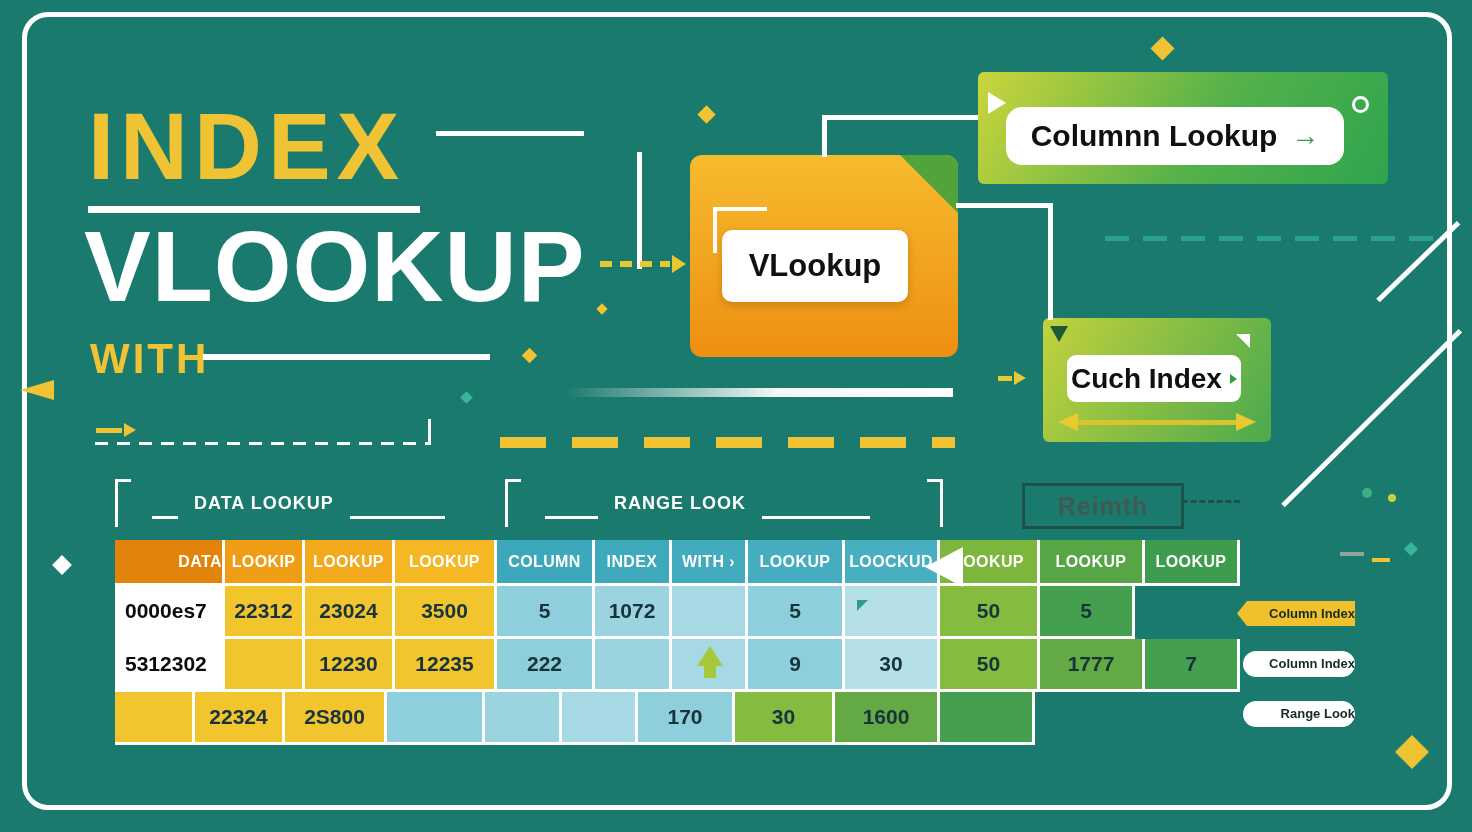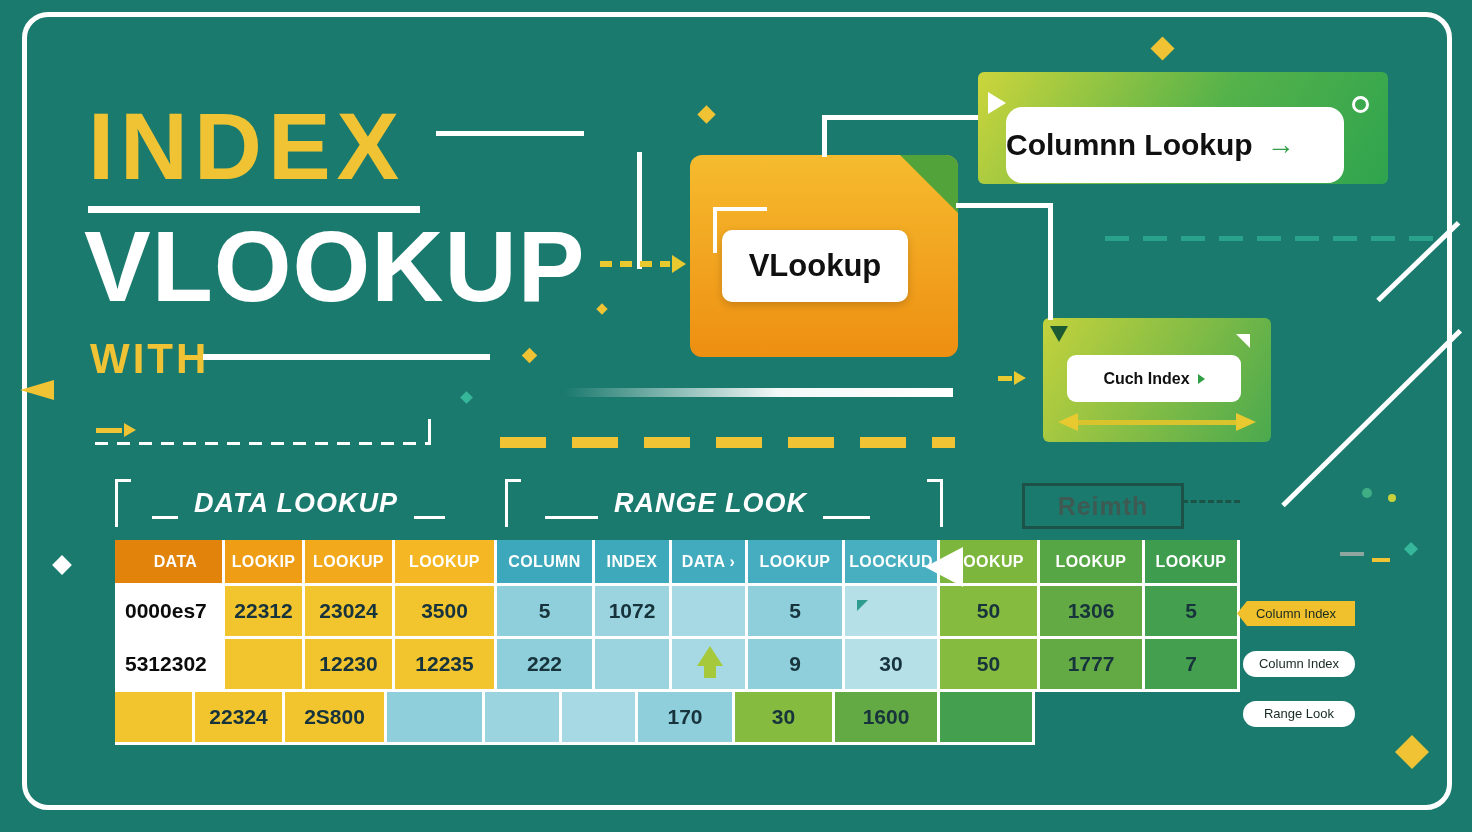--- a/index.html
+++ b/index.html
@@ -24,38 +24,38 @@
               clip-path:polygon(0 0,100% 0,100% 100%);border-top-right-radius:12px;}
   .vcard-l-v{left:23px;top:52px;width:4px;height:46px;background:#fff;}
   .vcard-l-h{left:23px;top:52px;width:54px;height:4px;background:#fff;}
   .vcard-label{left:722px;top:230px;width:186px;height:72px;background:#fff;border-radius:10px;
                display:flex;align-items:center;justify-content:center;font-size:31px;font-weight:800;color:#101010;
                box-shadow:0 3px 8px rgba(0,0,0,.18);}
 
   
   .clcard{left:978px;top:72px;width:410px;height:112px;border-radius:6px;
           background:linear-gradient(120deg,#ccd53b,#55b24a 55%,#2fa44e);}
-  .clpill{left:1006px;top:107px;width:338px;height:76px;background:#fff;border-radius:16px;
-          display:flex;align-items:center;gap:14px;}
+  .clpill{left:1006px;top:107px;width:338px;height:58px;background:#fff;border-radius:16px;
+          display:flex;align-items:center;justify-content:center;gap:14px;}
   .clpill .lbl{font-size:30px;font-weight:800;color:#101010;}
   .clpill .arr{font-size:28px;font-weight:800;color:#2f9e44;}
   .play-tri{left:988px;top:92px;width:0;height:0;border-left:18px solid #fff;
             border-top:11px solid transparent;border-bottom:11px solid transparent;}
   .ring{left:1352px;top:96px;width:11px;height:11px;border:3px solid #fff;border-radius:50%;}
 
   
   .cicard{left:1043px;top:318px;width:228px;height:124px;border-radius:6px;
           background:linear-gradient(120deg,#c3d23c,#4aa94e);}
   .ci-dark-tri{left:1050px;top:326px;width:0;height:0;border-top:16px solid #1c5a33;
                border-left:9px solid transparent;border-right:9px solid transparent;}
   .ci-white-tri{left:1236px;top:334px;width:0;height:0;border-top:14px solid #fff;
                 border-left:14px solid transparent;}
   .cipill{left:1067px;top:355px;width:174px;height:47px;background:#fff;border-radius:9px;
           display:flex;align-items:center;justify-content:center;}
-  .cipill .lbl{font-size:16px;font-weight:800;color:#101010;}
+  .cipill .lbl{font-size:28px;font-weight:800;color:#101010;}
   .cipill .tri{width:0;height:0;border-left:7px solid #2f9e44;border-top:5px solid transparent;
                border-bottom:5px solid transparent;margin-left:8px;}
   .ci-bar{left:1076px;top:420px;width:160px;height:5px;background:#d9c42e;}
   .ci-head-l{left:1058px;top:413px;width:0;height:0;border-right:20px solid #e8c930;
              border-top:9px solid transparent;border-bottom:9px solid transparent;}
   .ci-head-r{left:1236px;top:413px;width:0;height:0;border-left:20px solid #e8c930;
              border-top:9px solid transparent;border-bottom:9px solid transparent;}
   .ci-mini-dash{left:998px;top:376px;width:14px;height:5px;background:#e8c930;}
   .ci-mini-head{left:1014px;top:371px;width:0;height:0;border-left:12px solid #e8c930;
                 border-top:7px solid transparent;border-bottom:7px solid transparent;}
@@ -102,47 +102,47 @@
   .d-t-right{left:1406px;top:544px;width:10px;height:10px;background:#37b79a;}
   .dot1{left:1362px;top:488px;width:10px;height:10px;border-radius:50%;background:#3fae84;}
   .dot2{left:1388px;top:494px;width:8px;height:8px;border-radius:50%;background:#c8d23a;}
   .dash-gray{left:1340px;top:552px;width:24px;height:4px;background:#8fa6a0;}
   .dash-y-sm{left:1372px;top:558px;width:18px;height:4px;background:#f0c334;}
 
   
   .bracket{width:3px;height:48px;background:#fff;top:479px;}
   .bracket-serif{height:3px;background:#fff;top:479px;}
   .sec-line{height:3px;background:#fff;top:516px;}
-  .sec-text{top:486px;font-size:27px;font-weight:800;color:#fff;letter-spacing:1px;
-            background:#1b7a6e;padding:0 16px;line-height:34px;font-style:italic;}
+  .sec-text{top:486px;font-size:18px;font-weight:800;color:#fff;letter-spacing:1px;
+            background:#1b7a6e;padding:0 16px;line-height:34px;}
   .reimth-box{left:1022px;top:483px;width:156px;height:40px;border:3px solid #1d5248;
               text-align:center;line-height:40px;font-size:25px;font-weight:800;color:#3d5a53;letter-spacing:1px;}
   .reimth-dash{left:1182px;top:500px;width:58px;height:0;border-top:3px dashed #1d5248;}
 
   
   .table-wrap{left:115px;top:540px;}
   .trow{display:flex;}
   .cell{box-sizing:border-box;border-right:3px solid #fff;border-bottom:3px solid #fff;
         overflow:hidden;white-space:nowrap;}
   .cell.head{height:46px;line-height:43px;font-size:16px;font-weight:700;color:#fff;
              text-align:center;letter-spacing:.4px;}
   .cell.body{height:53px;line-height:50px;font-size:21px;font-weight:700;color:#17333c;text-align:center;}
-  .cell.col0.head{text-align:center;padding-left:14px;}
+  .cell.col0.head{text-align:right;padding-left:14px;}
   .cell.col0.body{text-align:left;padding-left:10px;color:#0b0b0b;}
 
   .tbl-white-arrow{left:925px;top:547px;width:0;height:0;border-right:38px solid #fff;
       border-top:20px solid transparent;border-bottom:20px solid transparent;}
   .green-up-arrow{left:697px;top:646px;width:0;height:0;border-bottom:20px solid #a6c93b;
       border-left:13px solid transparent;border-right:13px solid transparent;}
   .green-up-stem{left:704px;top:666px;width:12px;height:12px;background:#a6c93b;}
   .teal-tick{left:857px;top:600px;width:0;height:0;border-top:11px solid #2e9c8e;
       border-right:11px solid transparent;}
 
   
-  .tag{font-size:13px;font-weight:400;color:#182a22;text-align:center;line-height:25px;}
+  .tag{font-size:13px;font-weight:700;color:#182a22;text-align:right;line-height:25px;}
   .tag1{left:1237px;top:601px;width:118px;height:25px;background:#f0c12c;
         clip-path:polygon(10px 0,100% 0,100% 100%,10px 100%,0 50%);}
   .tag2{left:1243px;top:651px;width:112px;height:26px;background:#fff;border-radius:13px;line-height:26px;}
   .tag3{left:1243px;top:701px;width:112px;height:26px;background:#fff;border-radius:13px;line-height:26px;}
 </style>
 </head>
 <body>
 
 <div class="stage">
 
@@ -231,39 +231,38 @@
   <div class="abs reimth-dash"></div>
 
   <div class="abs table-wrap" id="lookup-table">
       <div class="trow">
         <div class="cell head col0" style="width: 110px; background: rgb(226, 131, 12);">DATA</div>
         <div class="cell head col1" style="width: 80px; background: rgb(238, 157, 21);">LOOKIP</div>
         <div class="cell head col2" style="width: 90px; background: rgb(242, 170, 28);">LOOKUP</div>
         <div class="cell head col3" style="width: 102px; background: rgb(245, 183, 36);">LOOKUP</div>
         <div class="cell head col4" style="width: 98px; background: rgb(61, 168, 187);">COLUMN</div>
         <div class="cell head col5" style="width: 77px; background: rgb(63, 169, 188);">INDEX</div>
-        <div class="cell head col6" style="width: 76px; background: rgb(66, 171, 190);">DATA ›</div>
+        <div class="cell head col6" style="width: 76px; background: rgb(66, 171, 190);">WITH ›</div>
         <div class="cell head col7" style="width: 97px; background: rgb(69, 173, 191);">LOOKUP</div>
         <div class="cell head col8" style="width: 95px; background: rgb(72, 175, 192);">LOOCKUD</div>
         <div class="cell head col9" style="width: 100px; background: rgb(124, 182, 61);">LOOKUP</div>
         <div class="cell head col10" style="width: 105px; background: rgb(87, 166, 69);">LOOKUP</div>
         <div class="cell head col11" style="width: 95px; background: rgb(62, 156, 78);">LOOKUP</div>
       </div>
       <div class="trow">
         <div class="cell body col0" style="width: 110px; background: rgb(255, 255, 255);">0000es7</div>
         <div class="cell body col1" style="width: 80px; background: rgb(242, 197, 47);">22312</div>
         <div class="cell body col2" style="width: 90px; background: rgb(242, 197, 47);">23024</div>
         <div class="cell body col3" style="width: 102px; background: rgb(242, 197, 47);">3500</div>
         <div class="cell body col4" style="width: 98px; background: rgb(142, 207, 219);">5</div>
         <div class="cell body col5" style="width: 77px; background: rgb(155, 212, 223);">1072</div>
         <div class="cell body col6" style="width: 76px; background: rgb(166, 217, 227);"></div>
         <div class="cell body col7" style="width: 97px; background: rgb(142, 207, 219);">5</div>
         <div class="cell body col8" style="width: 95px; background: rgb(181, 224, 232);"></div>
         <div class="cell body col9" style="width: 100px; background: rgb(133, 187, 63);">50</div>
-        <div class="cell body col10" style="width: 105px; background: rgb(99, 170, 69);">1306</div>
         <div class="cell body col11" style="width: 95px; background: rgb(68, 160, 79);">5</div>
       </div>
       <div class="trow">
         <div class="cell body col0" style="width: 110px; background: rgb(255, 255, 255);">5312302</div>
         <div class="cell body col1" style="width: 80px; background: rgb(242, 197, 47);"></div>
         <div class="cell body col2" style="width: 90px; background: rgb(242, 197, 47);">12230</div>
         <div class="cell body col3" style="width: 102px; background: rgb(242, 197, 47);">12235</div>
         <div class="cell body col4" style="width: 98px; background: rgb(142, 207, 219);">222</div>
         <div class="cell body col5" style="width: 77px; background: rgb(155, 212, 223);"></div>
         <div class="cell body col6" style="width: 76px; background: rgb(166, 217, 227);"></div>

